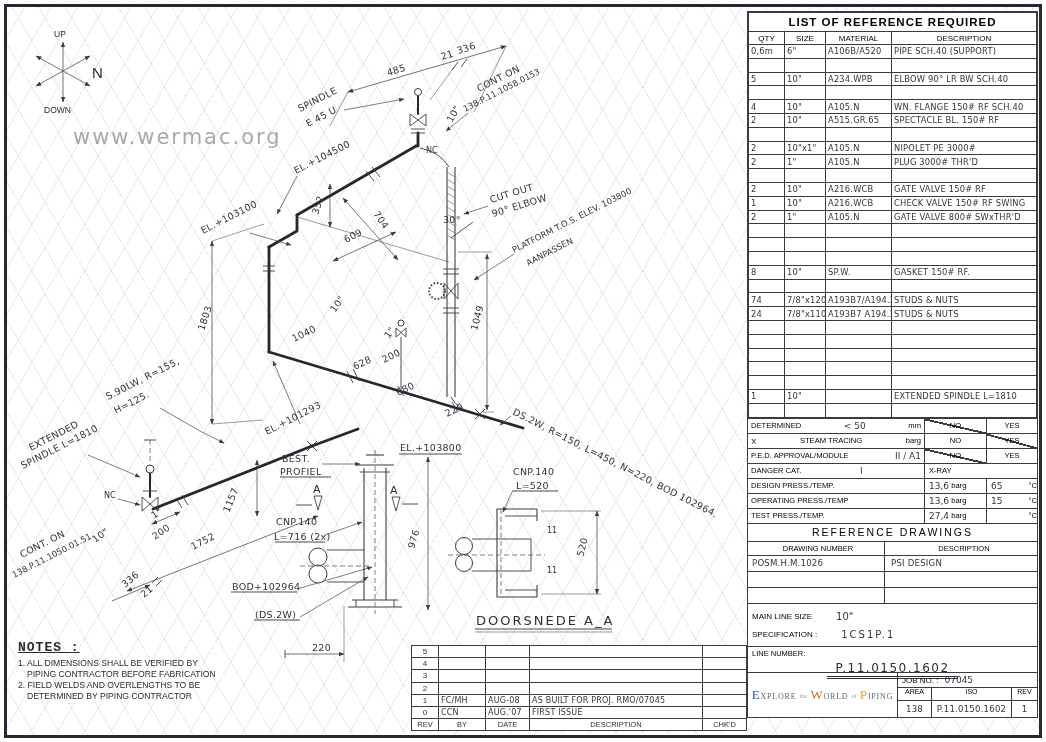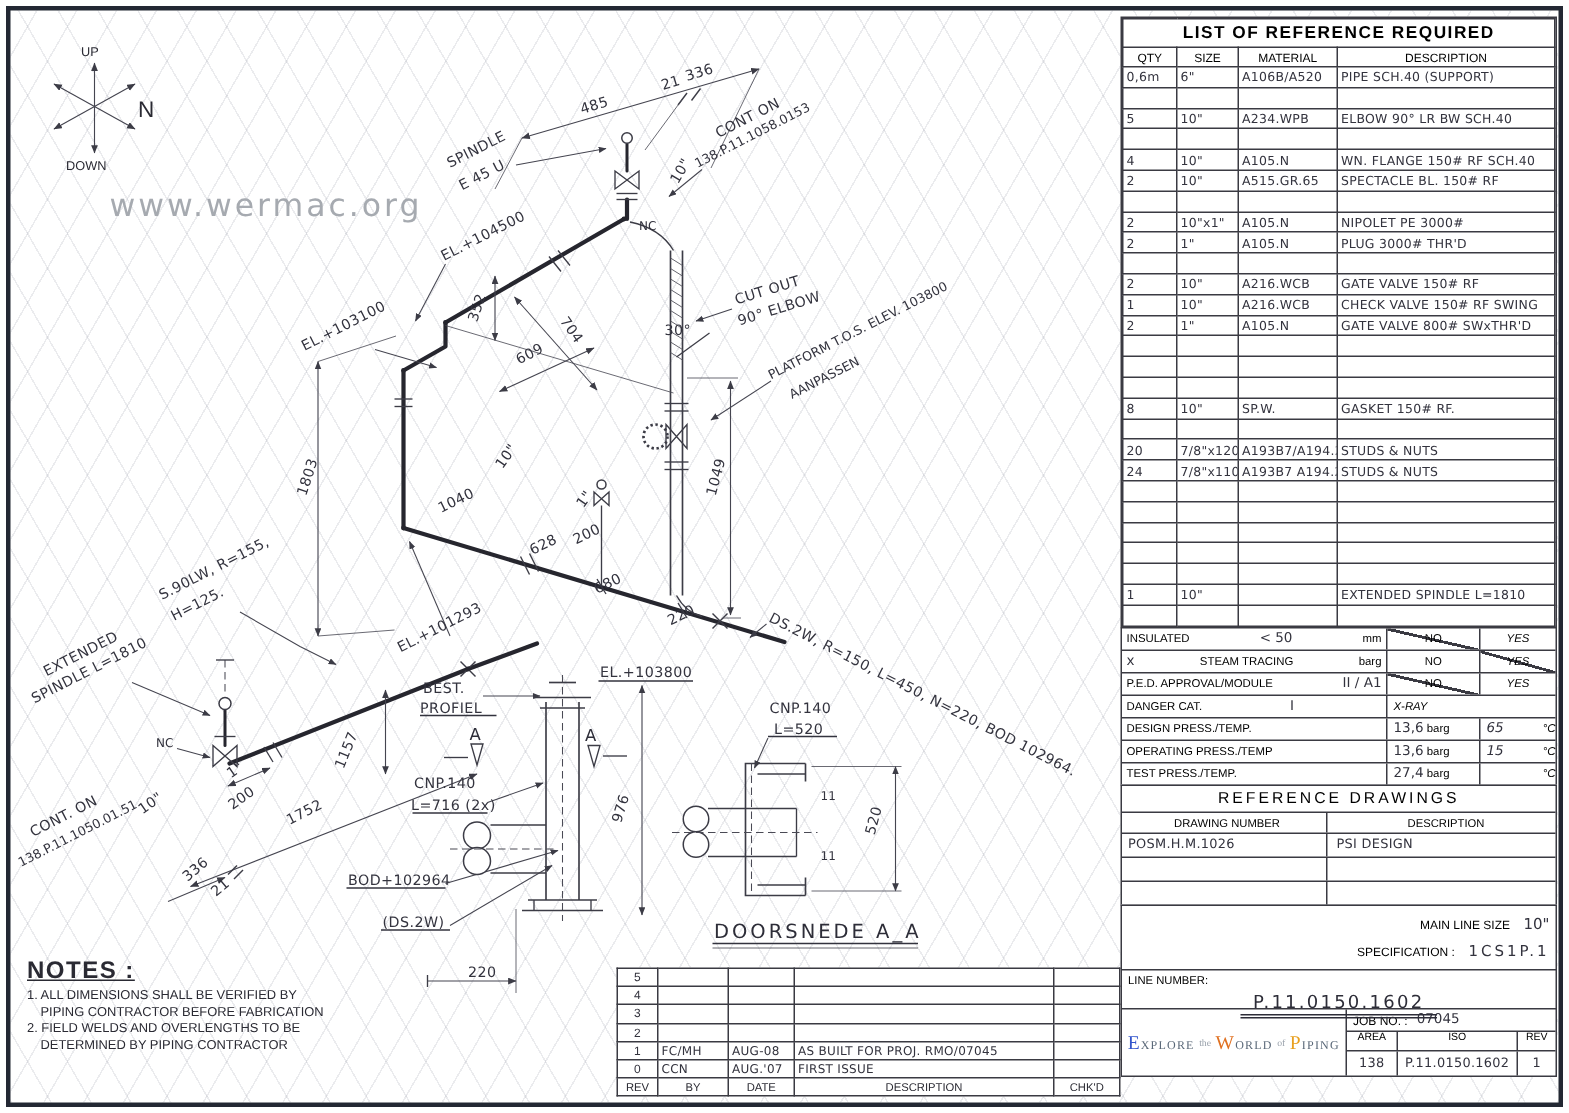--- a/index.html
+++ b/index.html
@@ -42,35 +42,35 @@
   td,th{border:1px solid #3a3a42;padding:0 2px;overflow:hidden;white-space:nowrap;box-sizing:border-box;}
   .mat-title{font-size:11.5px;letter-spacing:1px;text-align:center;height:19px;border:1px solid #3a3a42;font-weight:bold;font-family:"Liberation Sans",sans-serif;}
   .mat-head th{font-size:8px;font-weight:normal;height:13px;text-align:center;font-family:"Liberation Sans",sans-serif;}
   #mat-body td{height:13.8px;font-size:8.3px;}
   .hw, #mat-body td, #rev-body td{font-family:"DejaVu Sans",sans-serif;color:#33333e;letter-spacing:.2px;}
   
   .crow{display:flex;border-top:1px solid #3a3a42;height:14px;align-items:center;font-size:7.6px;}
   .crow:first-child{border-top:none;}
   .c-l{width:176px;display:flex;align-items:center;padding:0 3px;box-sizing:border-box;height:100%;}
   .c-m{width:62px;border-left:1px solid #3a3a42;height:100%;display:flex;align-items:center;justify-content:center;box-sizing:border-box;}
-  .c-r{flex:1;border-left:1px solid #3a3a42;height:100%;display:flex;align-items:center;justify-content:center;box-sizing:border-box;font-style:italic;}
+  .c-r{flex:1;border-left:1px solid #3a3a42;height:100%;display:flex;align-items:center;justify-content:center;box-sizing:border-box;}
   .c-r.left,.c-m.left{justify-content:flex-start;padding-left:4px;}
   .diag{background-image:linear-gradient(to top right, transparent 45%, #3a3a42 45%, #3a3a42 52%, transparent 52%);}
   .hwv{font-family:"DejaVu Sans",sans-serif;font-size:9px;color:#33333e;}
   .sp{flex:1;}
   
   .ref-title{font-size:10.5px;letter-spacing:2px;text-align:center;height:17px;line-height:17px;border-bottom:1px solid #3a3a42;font-family:"Liberation Sans",sans-serif;}
   .ref-head{display:flex;height:13px;font-size:7.5px;border-bottom:1px solid #3a3a42;}
   .ref-head div{text-align:center;line-height:13px;}
   .ref-row{display:flex;height:15.3px;border-bottom:1px solid #3a3a42;font-size:8.6px;}
   .ref-row:last-child{border-bottom:none;}
   .rc1{width:137px;border-right:1px solid #3a3a42;box-sizing:border-box;padding-left:4px;line-height:15.3px;}
   .rc2{flex:1;padding-left:6px;line-height:15.3px;}
   .mainline{height:44px;padding:3px 4px;box-sizing:border-box;font-size:8px;}
-  .mainline .row{height:18px;display:flex;align-items:center;gap:9px;justify-content:flex-end;}
+  .mainline .row{height:18px;display:flex;align-items:center;gap:24px;}
   .linenum{height:27px;padding:2px 4px;box-sizing:border-box;font-size:7.5px;}
   .ln-val{display:block;text-align:center;margin-top:3px;}
   .ln-val span{font-family:"DejaVu Sans",sans-serif;font-size:12px;letter-spacing:1.5px;color:#2d2d38;border-bottom:1px solid #2d2d38;position:relative;padding:0 8px 1px;}
   .ln-val span::after{content:"";position:absolute;left:0;right:0;bottom:-3px;height:1px;background:#2d2d38;}
   .botblock{height:46px;display:flex;}
   .logo{width:150px;border-right:1px solid #3a3a42;display:flex;align-items:center;justify-content:center;gap:3px;box-sizing:border-box;}
   .lw{display:inline-block;font-size:8px;letter-spacing:.8px;color:#5a6878;text-transform:uppercase;font-family:"Liberation Serif",serif;}
   .lw::first-letter{font-size:13px;}
   .lw-e::first-letter{color:#3355cc;}
   .lw-w::first-letter{color:#e07020;}
@@ -85,21 +85,21 @@
   .ai3{width:25px;}
   .aival{flex:1;display:flex;font-size:8.6px;align-items:flex-end;}
   .aival div{line-height:16px;}
   
   .revtable{position:absolute;left:411px;top:645px;width:336px;z-index:2;background:#fff;}
   .revtable td{height:12.2px;font-size:8px;padding:0 2px;}
   .revtable .hdr td{font-size:7.5px;text-align:center;font-family:"Liberation Sans",sans-serif;color:#2a2a33;}
   #rev-body td:first-child{text-align:center;font-family:"Liberation Sans",sans-serif;}
   
   .notes{position:absolute;left:18px;top:642px;width:235px;z-index:2;font-size:8.6px;color:#2a2a33;line-height:11px;}
-  .notes-title{font-size:16px;font-weight:bold;letter-spacing:1px;margin-bottom:5px;}
+  .notes-title{font-size:13px;font-weight:bold;letter-spacing:1px;margin-bottom:5px;font-family:Liberation Mono, monospace;}
   .notes-title span{text-decoration:underline;}
   .ind{padding-left:9px;}
   .drawsvg{position:absolute;left:0;top:0;z-index:1;}
 </style>
 </head>
 <body>
 
 <div class="page">
   <div class="hatch"></div>
   <div class="frame"></div>
@@ -484,21 +484,21 @@
               <td>SP.W.</td>
               <td>GASKET 150# RF.</td>
             </tr>
             <tr>
               <td></td>
               <td></td>
               <td></td>
               <td></td>
             </tr>
             <tr>
-              <td>20</td>
+              <td>74</td>
               <td>7/8"x120</td>
               <td>A193B7/A194.2H</td>
               <td>STUDS &amp; NUTS</td>
             </tr>
             <tr>
               <td>24</td>
               <td>7/8"x110</td>
               <td>A193B7 A194.2H</td>
               <td>STUDS &amp; NUTS</td>
             </tr>
@@ -544,21 +544,21 @@
               <td></td>
               <td></td>
             </tr>
           </tbody>
       </table>
     </div>
 
     <div class="blk">
       <div class="crow">
         <div class="c-l">
-            <span>INSULATED</span>
+            <span>DETERMINED</span>
             <span class="sp"></span>
             <span class="hwv">&lt; 50</span>
             <span class="sp"></span>
             <span>mm</span>
           </div>
         <div class="c-m diag">
             <span>NO</span>
           </div>
         <div class="c-r">
             <span>YES</span>

